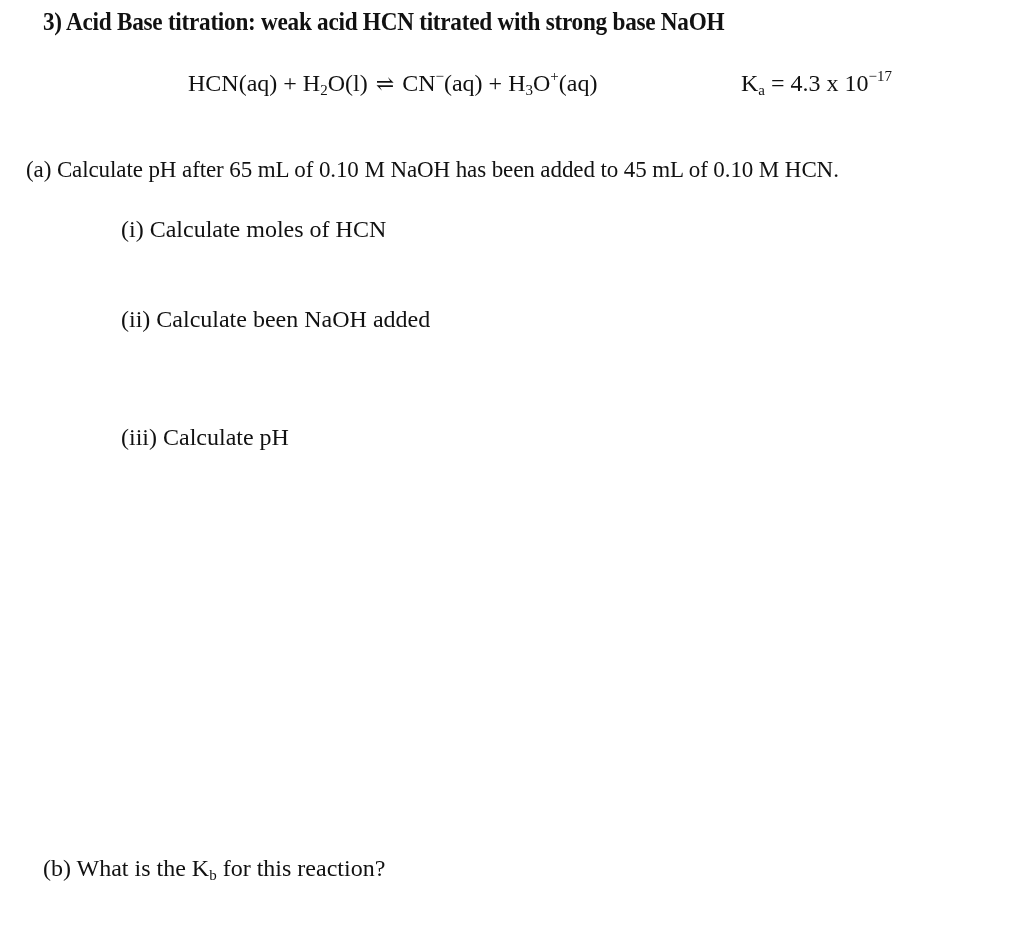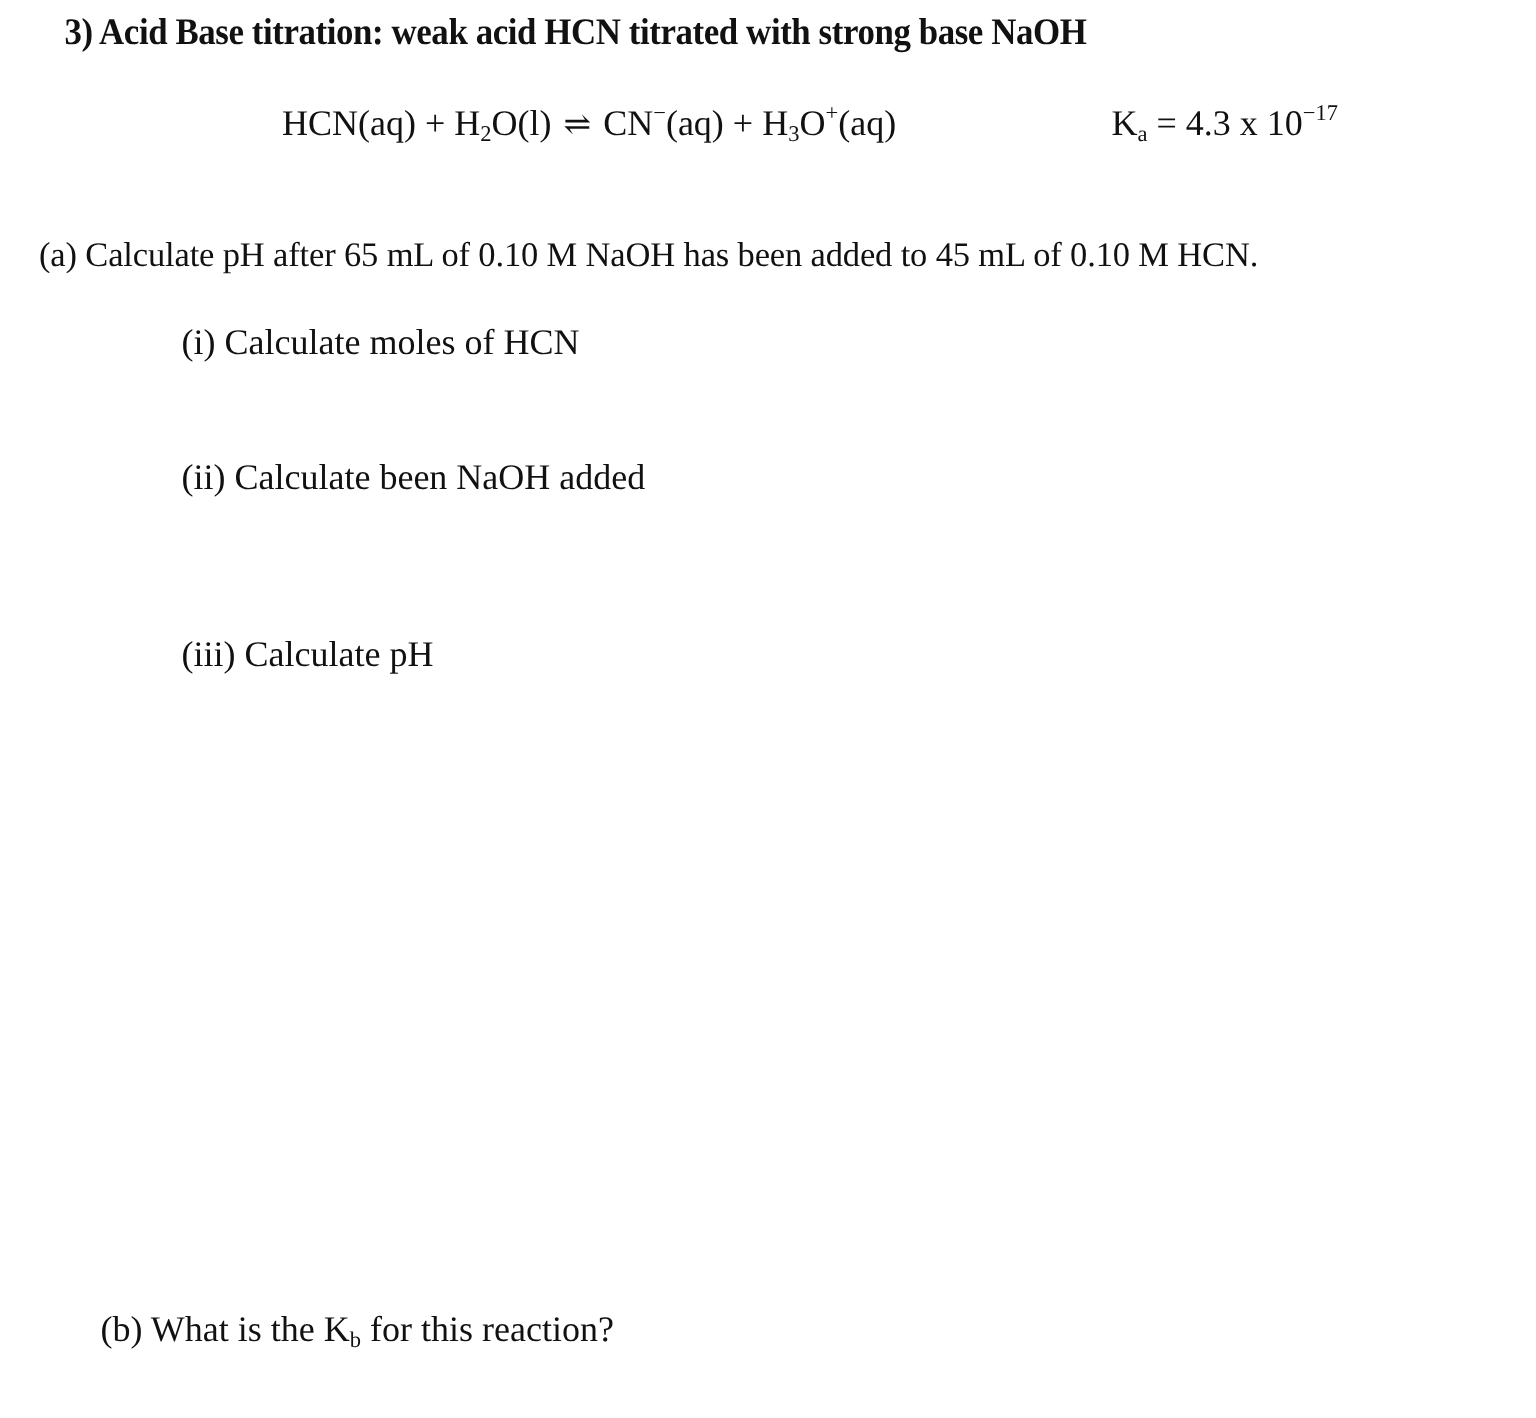--- a/index.html
+++ b/index.html
@@ -46,23 +46,22 @@
     }
     .subq {
       left: 121px;
       font-size: 24px;
     }
     .q1 { top: 216px; text-align: center; }
     .q2 { top: 306px; }
     .q3 { top: 424px; }
     .part-b {
       left: 43px;
-      top: 874px;
+      top: 855px;
       font-size: 24px;
-      margin-left: 24px;
     }
   </style>
 </head>
 <body>
 
 <div class="abs title">3) Acid Base titration: weak acid HCN titrated with strong base NaOH</div>
 
 <div class="abs equation">
   <span>HCN(aq)</span><span> + </span><span><span>H</span><span class="sub">2</span><span>O(l)</span></span>
   <span class="arrow">⇌</span>

